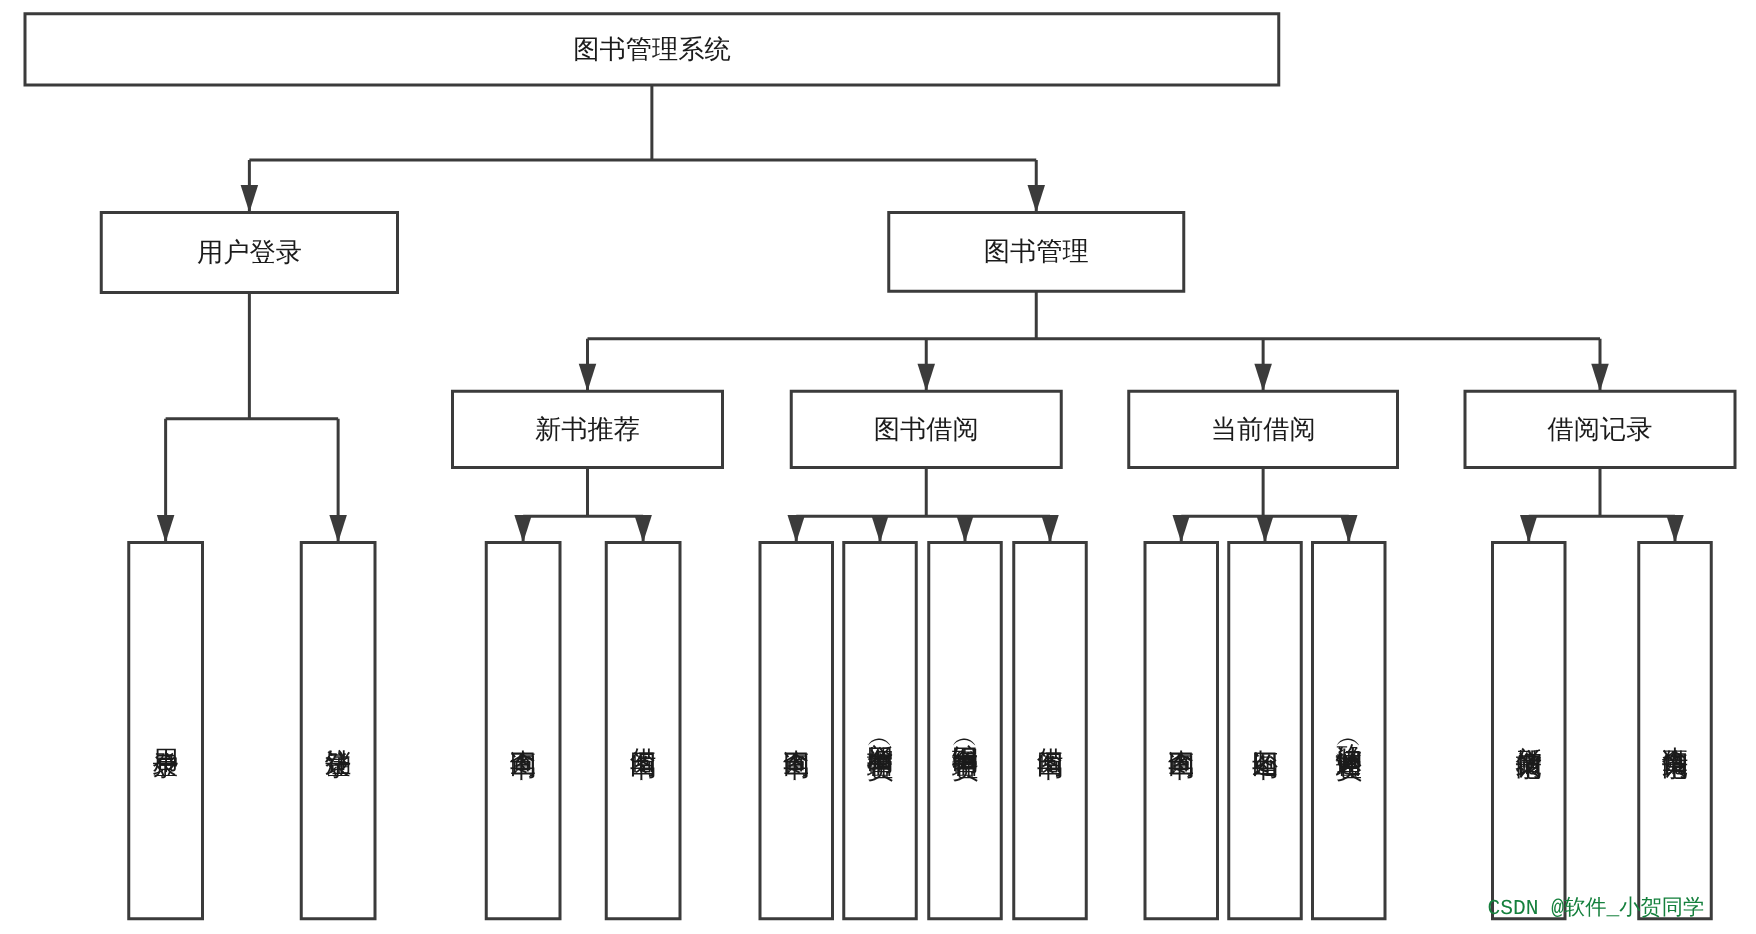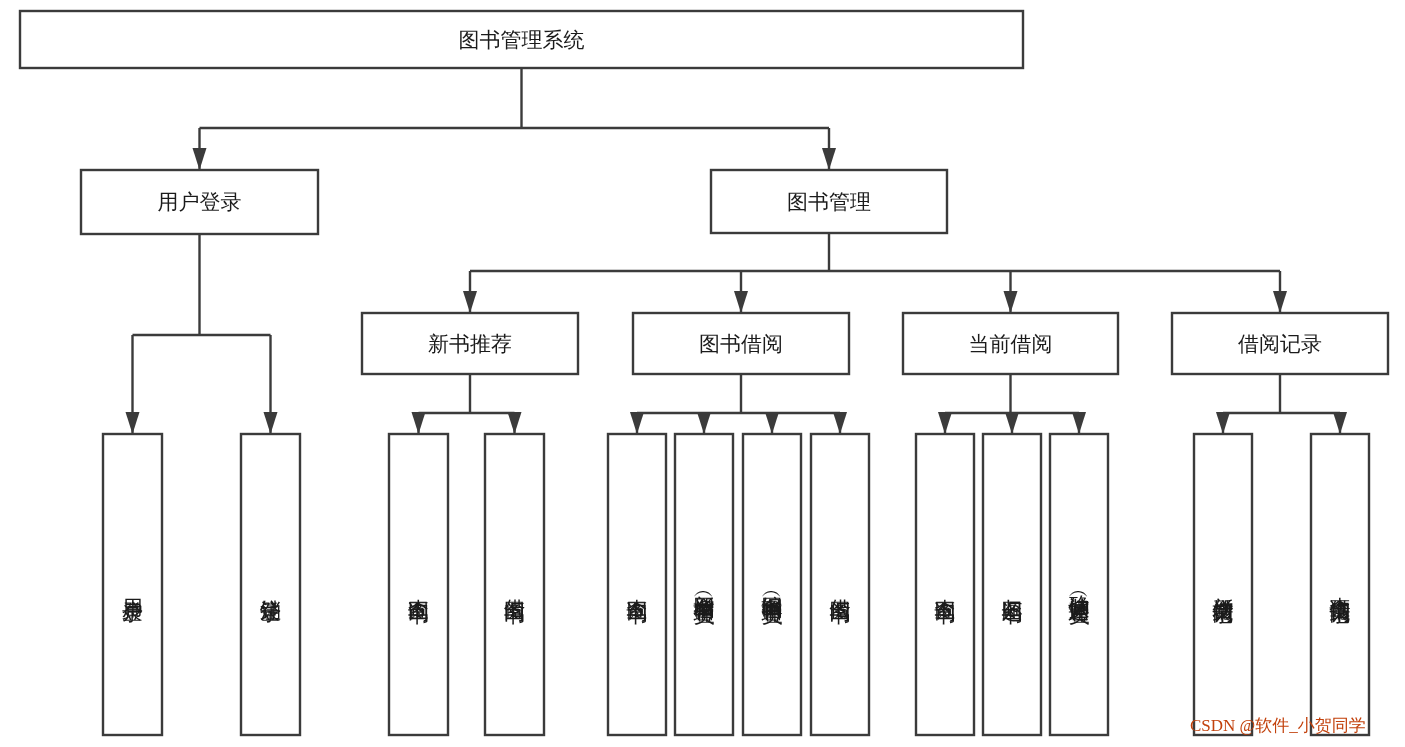--- a/index.html
+++ b/index.html
@@ -61,23 +61,23 @@
     align-items: center;
     justify-content: center;
     white-space: nowrap;
     pointer-events: none;
     user-select: none;
   }
   .watermark {
     position: absolute;
     left: 1190px;
     top: 714px;
-    font-family: Liberation Serif, serif;
+    font-family: Liberation Mono, monospace;
     font-size: 17px;
-    color: #c2410c;
+    color: #15803d;
     white-space: nowrap;
     user-select: none;
   }
 </style>
 </head>
 <body>
 
 <div id="diagram-root">
 
   <svg id="tree-svg" viewBox="0 0 1405 747">

